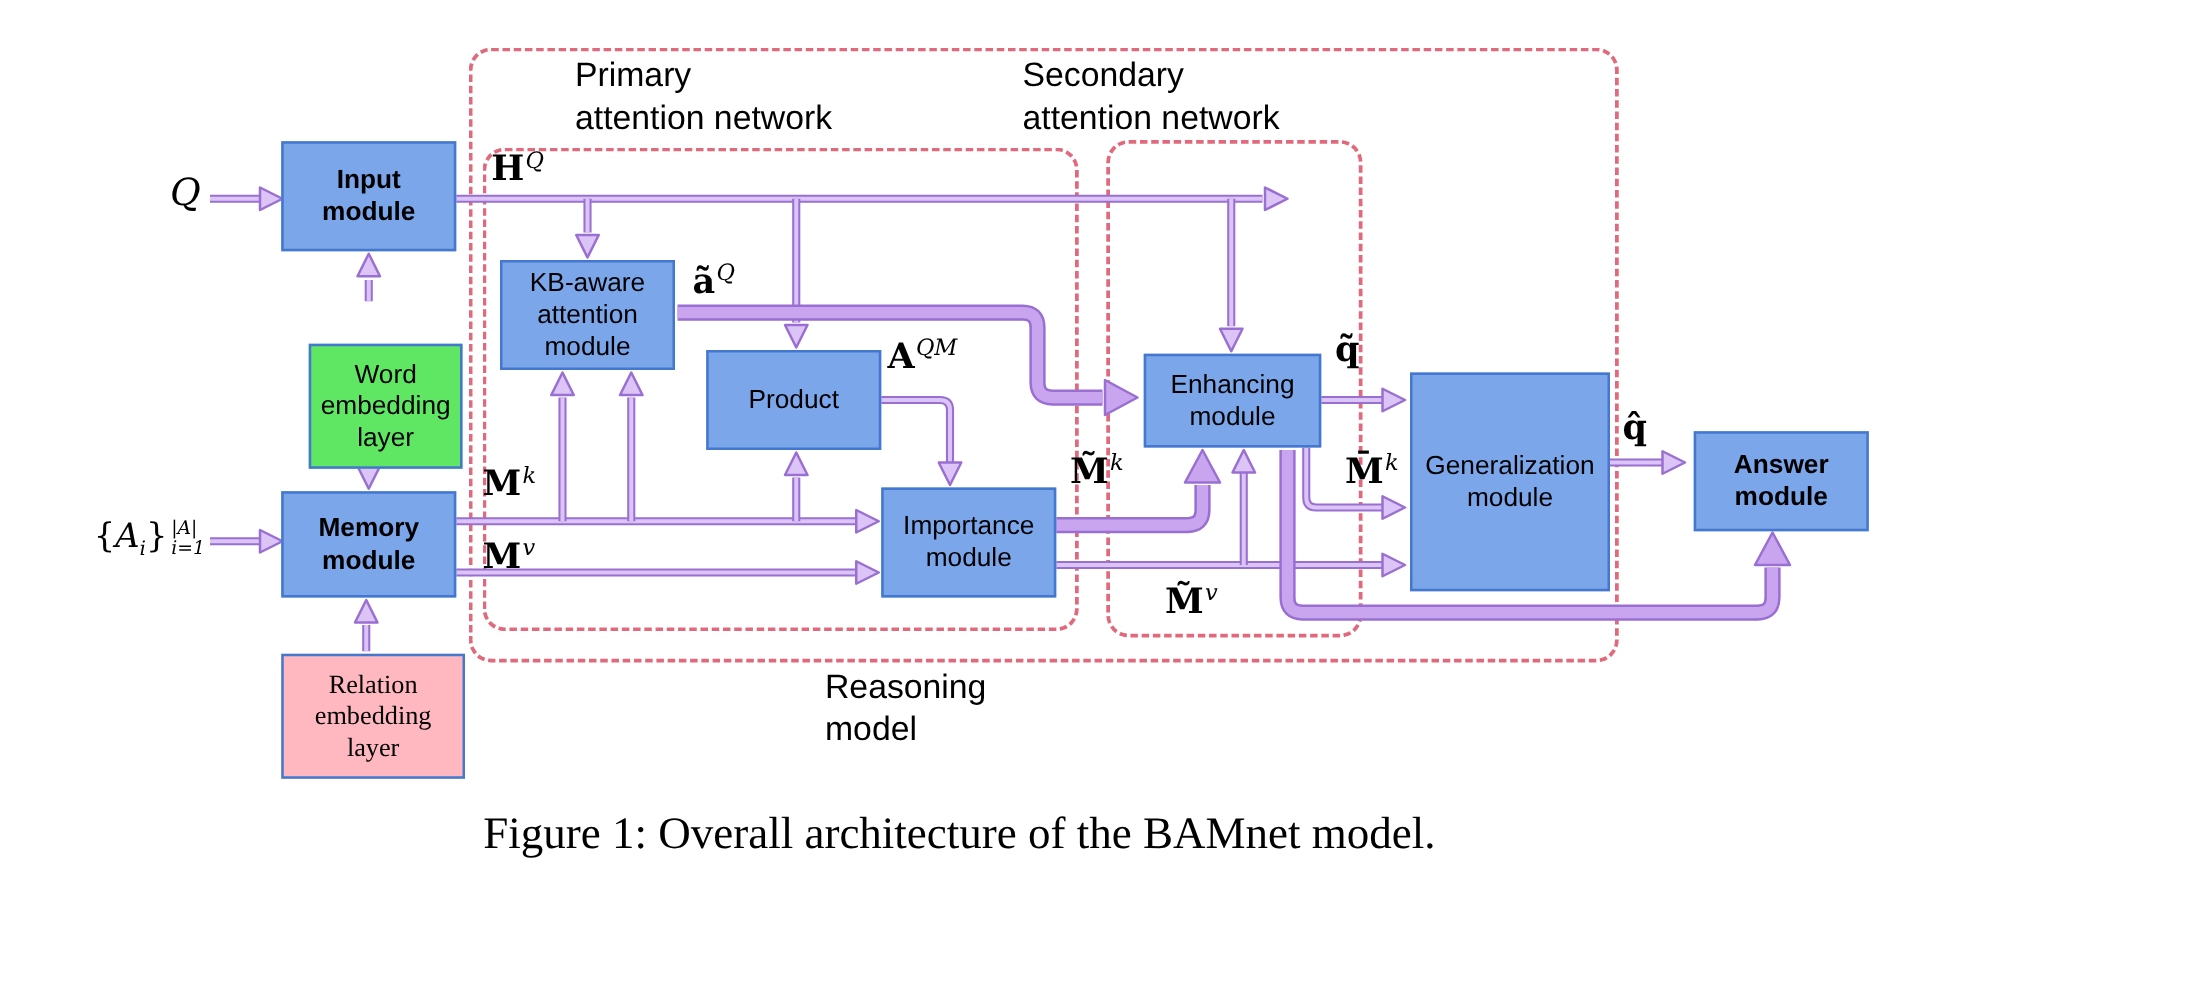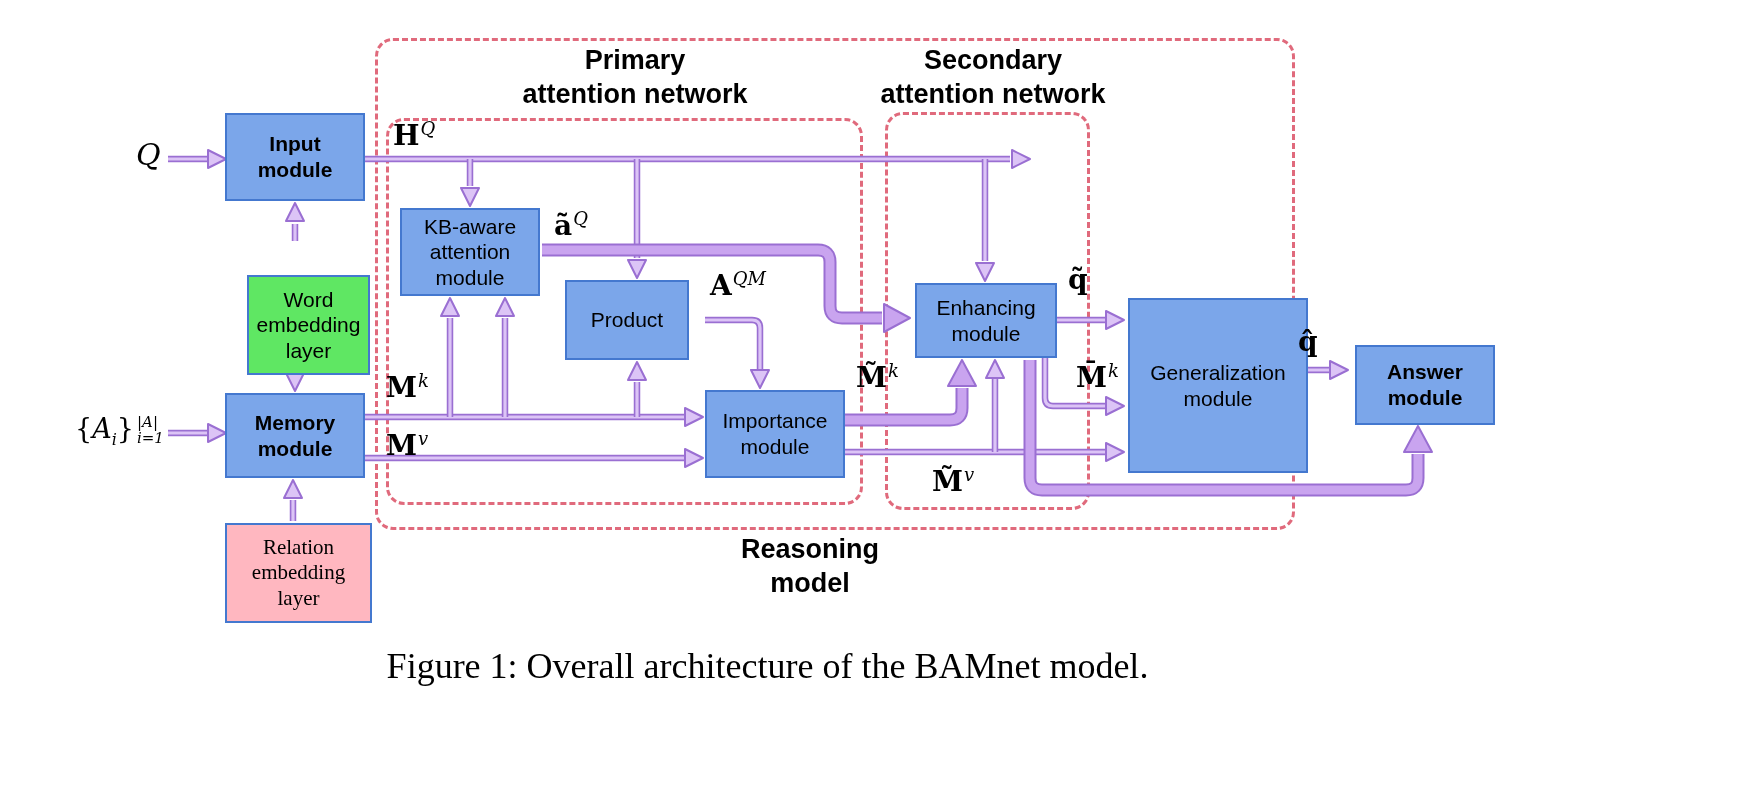--- a/index.html
+++ b/index.html
@@ -12,22 +12,22 @@
     --arrow-light:#dcc4f6;
     --arrow-thick:#c9a4ef;
     --text:#000000;
   }
   html,body{margin:0;padding:0;background:#ffffff;}
   #stage{position:relative;width:1750px;height:802px;background:#ffffff;overflow:hidden;
          font-family:"Liberation Sans",sans-serif;color:var(--text);}
 
   .region{position:absolute;border:3px dashed var(--region-border);border-radius:18px;box-sizing:border-box;}
 
-  .region-label{position:absolute;font-weight:bold;font-size:27px;line-height:1.25;
-                text-align:center;white-space:pre-line;color:var(--text);}
+  .region-label{position:absolute;font-weight:normal;font-size:27px;line-height:1.25;
+                text-align:left;white-space:pre-line;color:var(--text);}
 
   .wires{position:absolute;left:0;top:0;}
   .arrow .shaft{fill:none;stroke:var(--arrow-dark);stroke-width:6.5;}
   .arrow .core{fill:none;stroke:var(--arrow-light);stroke-width:3.2;}
   .arrow .head{fill:var(--arrow-light);stroke:var(--arrow-dark);stroke-width:2;stroke-linejoin:round;}
   .arrow.thick .shaft{stroke-width:13;}
   .arrow.thick .core{stroke:var(--arrow-thick);stroke-width:9;}
   .arrow.thick .head{fill:var(--arrow-thick);}
 
   .box{position:absolute;display:flex;align-items:center;justify-content:center;text-align:center;
@@ -183,24 +183,24 @@
         <path class="core" d="M1030 360 V478 Q1030 490 1042 490 H1406 Q1418 490 1418 478 V454"></path>
       <polygon class="head" points="1418,426 1404,452 1432,452"></polygon>
       </g>
   </svg>
 
   <div class="box bold pad-wide" style="left:225px;top:113px;width:140px;height:88px">Input module</div>
   <div class="box green" style="left:247px;top:243px;width:123px;height:100px">Word embedding layer</div>
   <div class="box bold pad-wide" style="left:225px;top:393px;width:140px;height:85px">Memory module</div>
   <div class="box pink" style="left:225px;top:523px;width:147px;height:100px">Relation embedding layer</div>
   <div class="box" style="left:400px;top:208px;width:140px;height:88px">KB-aware attention module</div>
-  <div class="box" style="left:565px;top:280px;width:124px;height:80px">Product</div>
+  <div class="box" style="left:565px;top:280px;width:140px;height:80px">Product</div>
   <div class="box" style="left:705px;top:390px;width:140px;height:88px">Importance module</div>
   <div class="box" style="left:915px;top:283px;width:142px;height:75px">Enhancing module</div>
-  <div class="box" style="left:1128px;top:298px;width:180px;height:175px">Generalization module</div>
+  <div class="box" style="left:1128px;top:298px;width:160px;height:175px">Generalization module</div>
   <div class="box bold pad-wide" style="left:1355px;top:345px;width:140px;height:80px">Answer module</div>
 
   <div class="mlabel italic" style="left:136px;top:140px">
     <span>Q</span></div>
 
   <div class="mlabel aset" style="left:75px;top:415px">
     <span>{</span><span class="it">A</span><sub>i</sub><span>}</span><span class="stack">
         <span>|A|</span>
         <span>i=1</span>
       </span></div>

